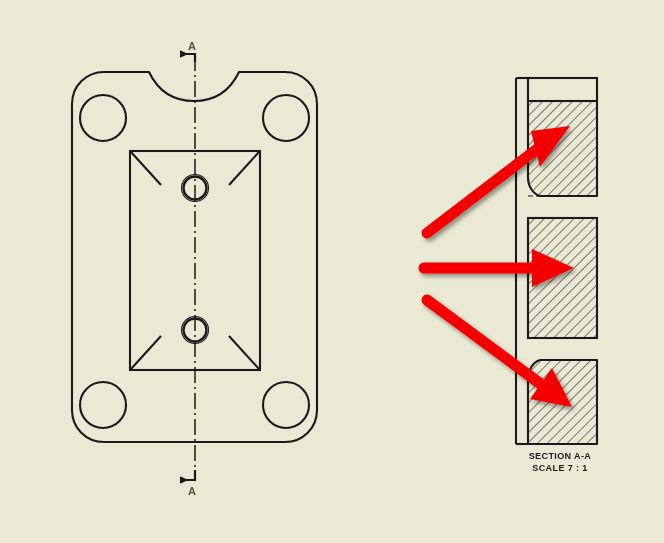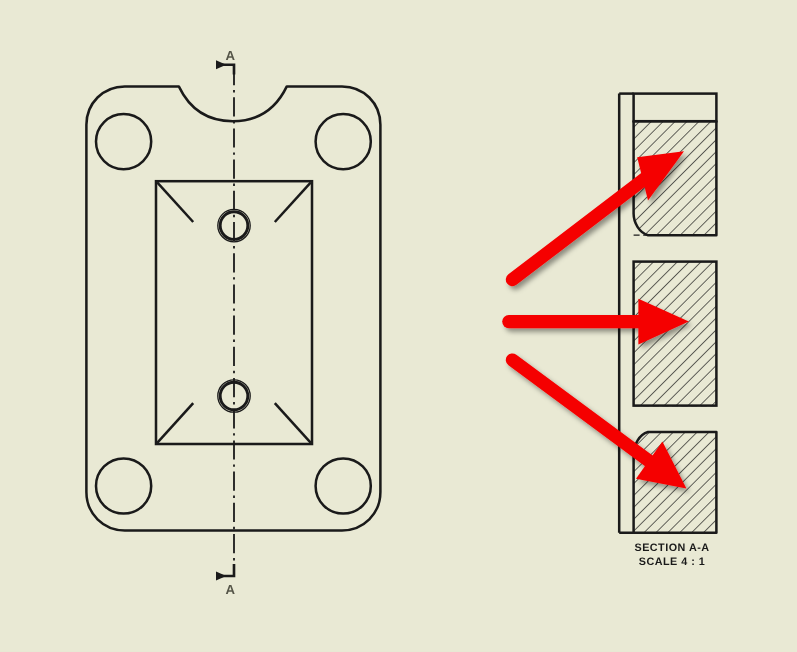--- a/index.html
+++ b/index.html
@@ -149,16 +149,16 @@
 
       <g>
         <line x1="427" y1="300" x2="542" y2="385" stroke="#f50000" stroke-width="11" stroke-linecap="round"></line>
         <path d="M 572 407 L 530 399 L 552 368 Z" fill="#f50000"></path>
       </g>
     </g>
   </svg>
 
   <div class="view-caption-wrap">
     <div class="sec-label" id="section-title-text">SECTION A-A</div>
-    <div class="sec-label" id="section-scale-text">SCALE 4 : 1</div>
+    <div class="sec-label" id="section-scale-text">SCALE 7 : 1</div>
   </div>
 
 </div>
 
 </body></html>

